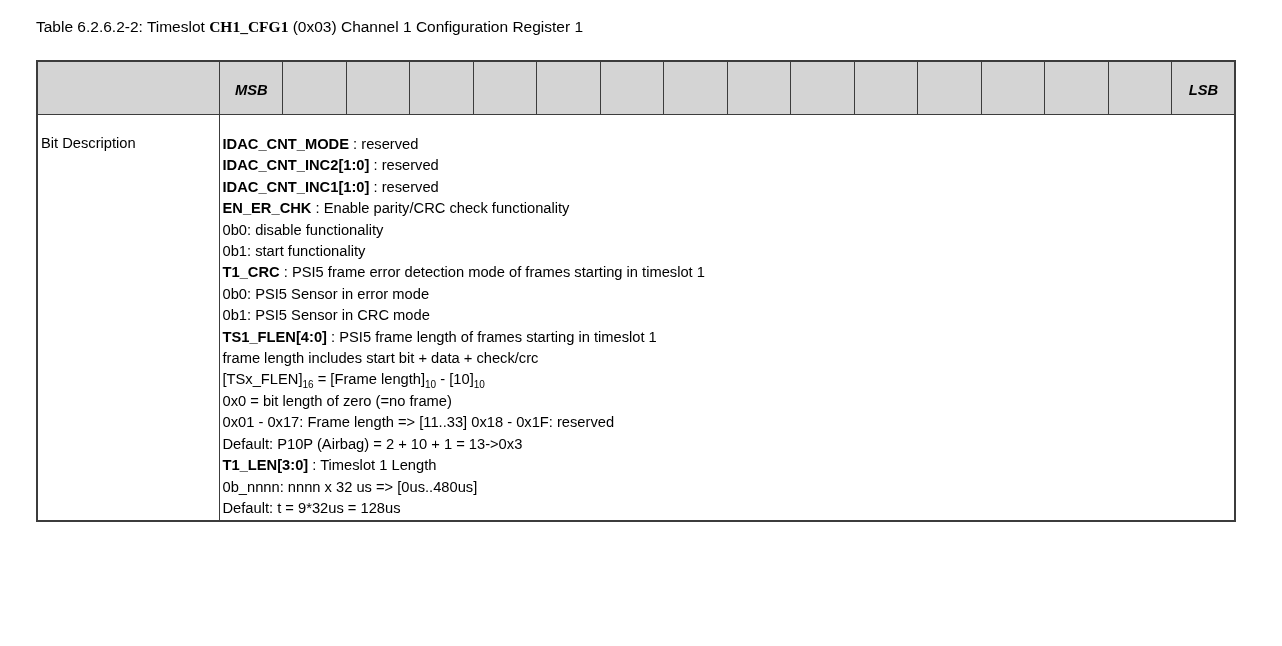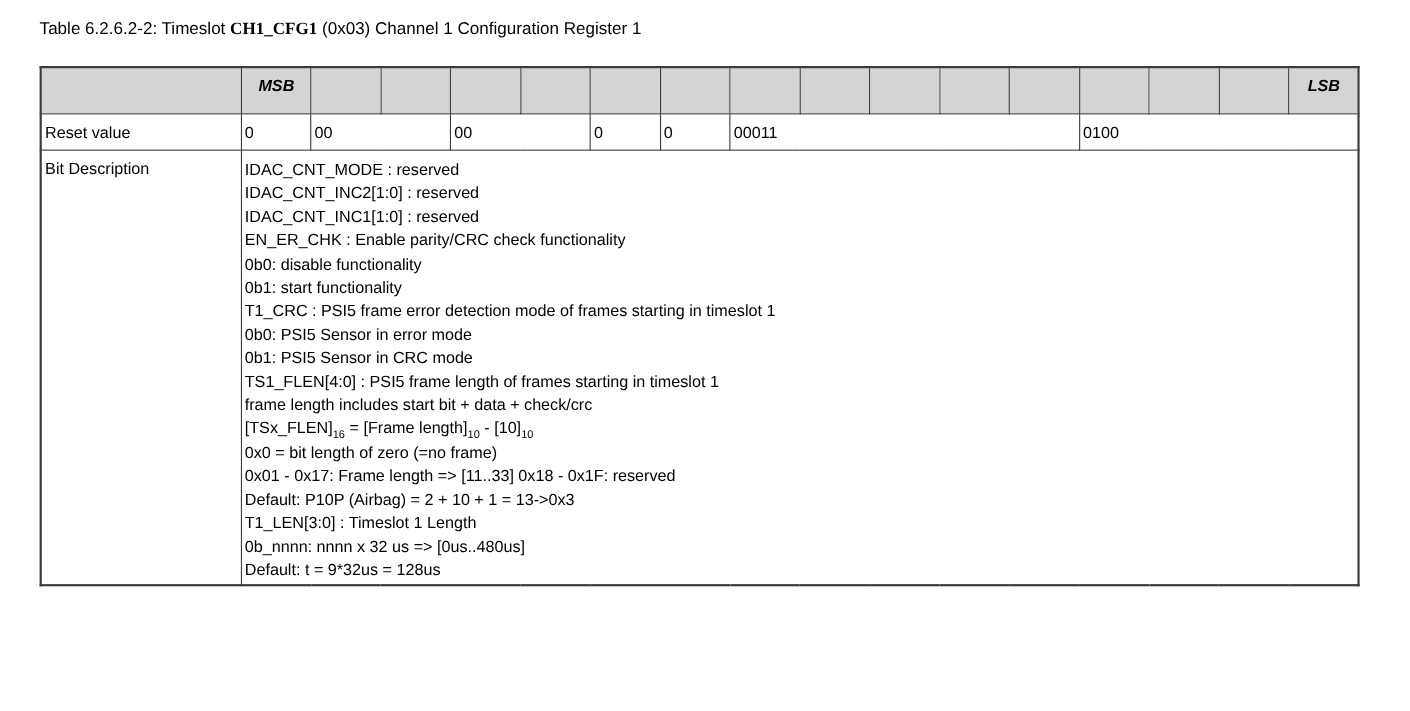--- a/index.html
+++ b/index.html
@@ -30,39 +30,39 @@
     left: 36px;
     top: 60px;
     width: 1198px;
     border-collapse: collapse;
     table-layout: fixed;
     border: 2px solid var(--border-col);
   }
   table.reg td {
     border: 1.5px solid var(--border-col);
     vertical-align: top;
-    padding: 8px 2px 1px 3px;
+    padding: 19px 2px 1px 3px;
     font-size: 14.7px;
     line-height: 19.6px;
     overflow: hidden;
   }
   tr.hdr td { background: var(--header-fill); height: 32px; }
   td.msb, td.lsb {
     font-weight: bold;
     font-style: italic;
     font-size: 17px;
     text-align: center;
     padding-top: 5px;
   }
   tr.content-row td { height: 71px; }
   tr.small-row td { height: 23px; }
   .pre { white-space: pre-line; }
   td.desc-cell { padding-bottom: 3px; }
   .desc-line { white-space: pre-wrap; line-height: 21.4px; }
-  .desc-line .b { font-weight: normal; }
+  .desc-line .b { font-weight: bold; }
   .desc-line sub { font-size: 10px; line-height: 0; }
 </style>
 </head>
 <body>
 
 <div class="page">
 
   <div class="caption">
     <span>Table 6.2.6.2-2: Timeslot </span><span class="b">CH1_CFG1</span><span> (0x03) Channel 1 Configuration Register 1</span>
   </div>
@@ -103,30 +103,20 @@
       <td></td>
       <td></td>
       <td></td>
       <td></td>
       <td></td>
       <td></td>
       <td class="lsb">LSB</td>
     </tr>
 
 
-    <tr class="small-row">
-      <td>Reset value</td>
-      <td colspan="1">0</td>
-      <td colspan="2">00</td>
-      <td colspan="2">00</td>
-      <td colspan="1">0</td>
-      <td colspan="1">0</td>
-      <td colspan="5">00011</td>
-      <td colspan="4">0100</td>
-    </tr>
 
 
     <tr>
       <td>Bit Description</td>
       <td colspan="16" class="desc-cell">
         <div>
               <div class="desc-line"><span class="b">IDAC_CNT_MODE</span><span> : reserved</span></div>
               <div class="desc-line"><span class="b">IDAC_CNT_INC2[1:0]</span><span> : reserved</span></div>
               <div class="desc-line"><span class="b">IDAC_CNT_INC1[1:0]</span><span> : reserved</span></div>
               <div class="desc-line"><span class="b">EN_ER_CHK</span><span> : Enable parity/CRC check functionality</span></div>

